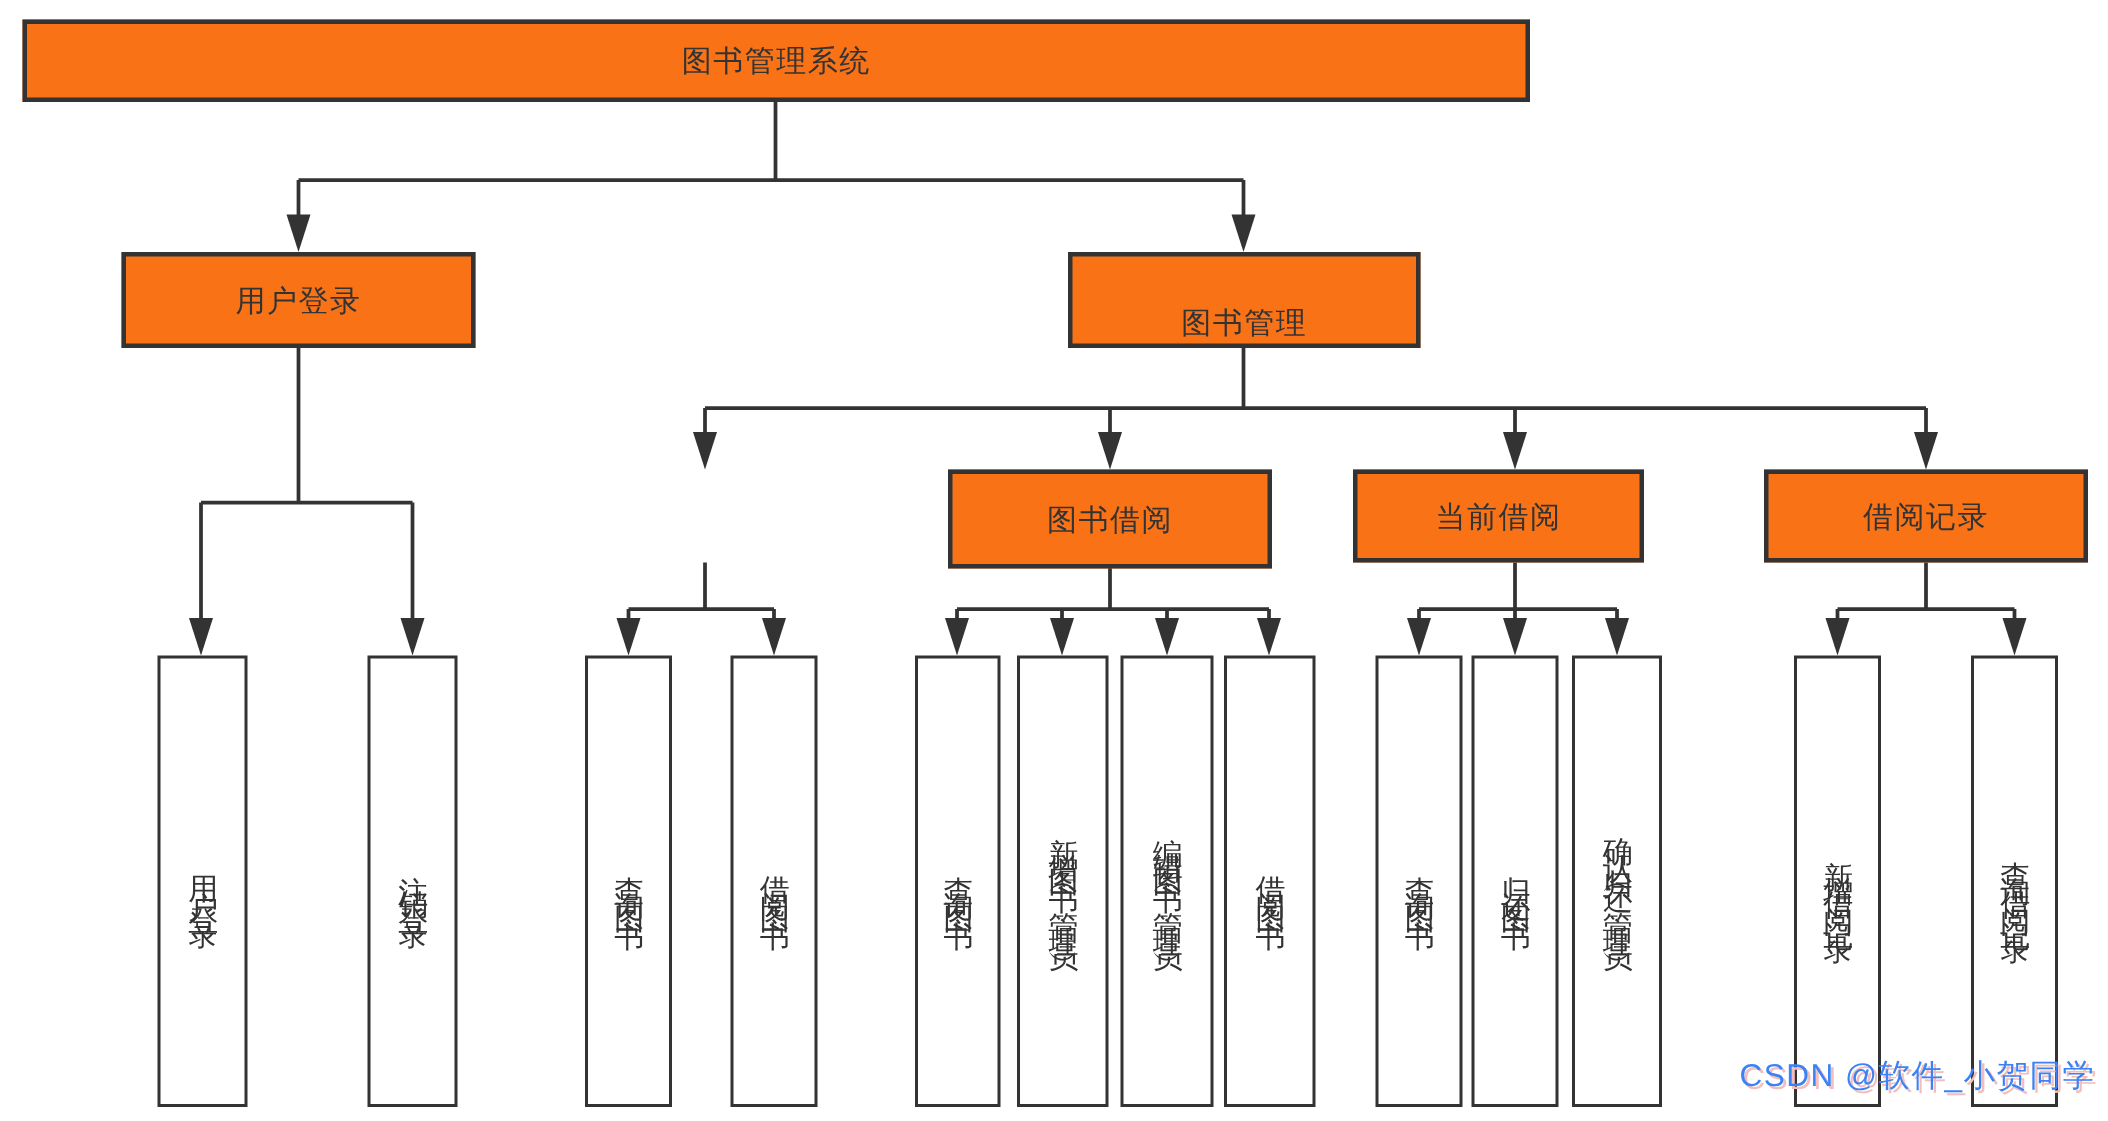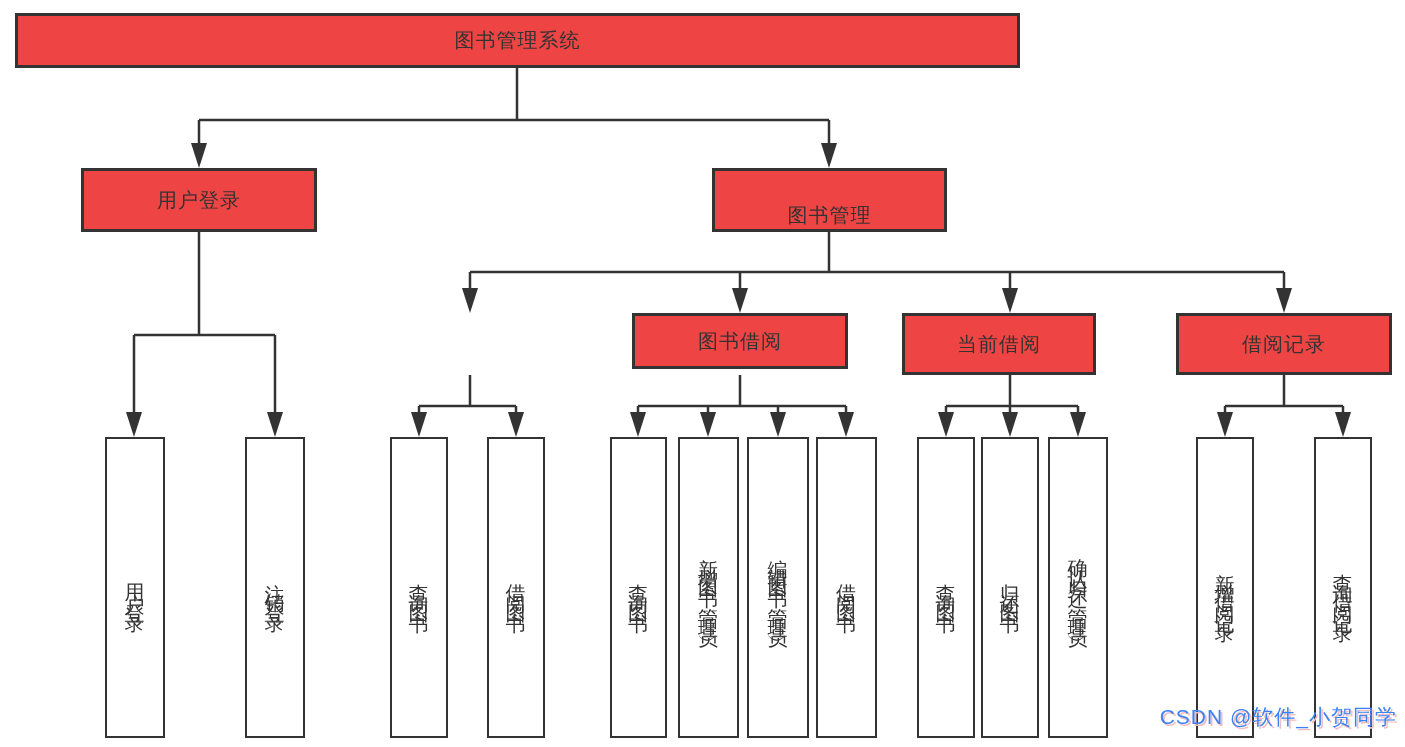--- a/index.html
+++ b/index.html
@@ -27,21 +27,21 @@
     stroke-width: 2.5;
     fill: none;
   }
   .connectors polygon {
     fill: #333333;
     stroke: none;
   }
   .hbox {
     position: absolute;
     box-sizing: border-box;
-    background: #ef4444;
+    background: #f97316;
     border: 3px solid #333333;
     display: flex;
     align-items: center;
     justify-content: center;
     font-size: 20px;
     letter-spacing: 1px;
     color: #333333;
     z-index: 1;
   }
   .vbox {
@@ -129,21 +129,21 @@
     <span>图书管理系统</span>
   </div>
 
   <div class="hbox" style="left:81px; top:168px; width:236px; height:64px;">
     <span>用户登录</span>
   </div>
   <div class="hbox" style="left:712px; top:168px; width:235px; height:64px;align-items:flex-end;">
     <span>图书管理</span>
   </div>
 
-  <div class="hbox" style="left:632px; top:313px; width:216px; height:56px;">
+  <div class="hbox" style="left:632px; top:313px; width:216px; height:66px;">
     <span>图书借阅</span>
   </div>
   <div class="hbox" style="left:902px; top:313px; width:194px; height:62px;">
     <span>当前借阅</span>
   </div>
   <div class="hbox" style="left:1176px; top:313px; width:216px; height:62px;">
     <span>借阅记录</span>
   </div>
 
   <div class="vbox" style="left:105px; width:60px;">

